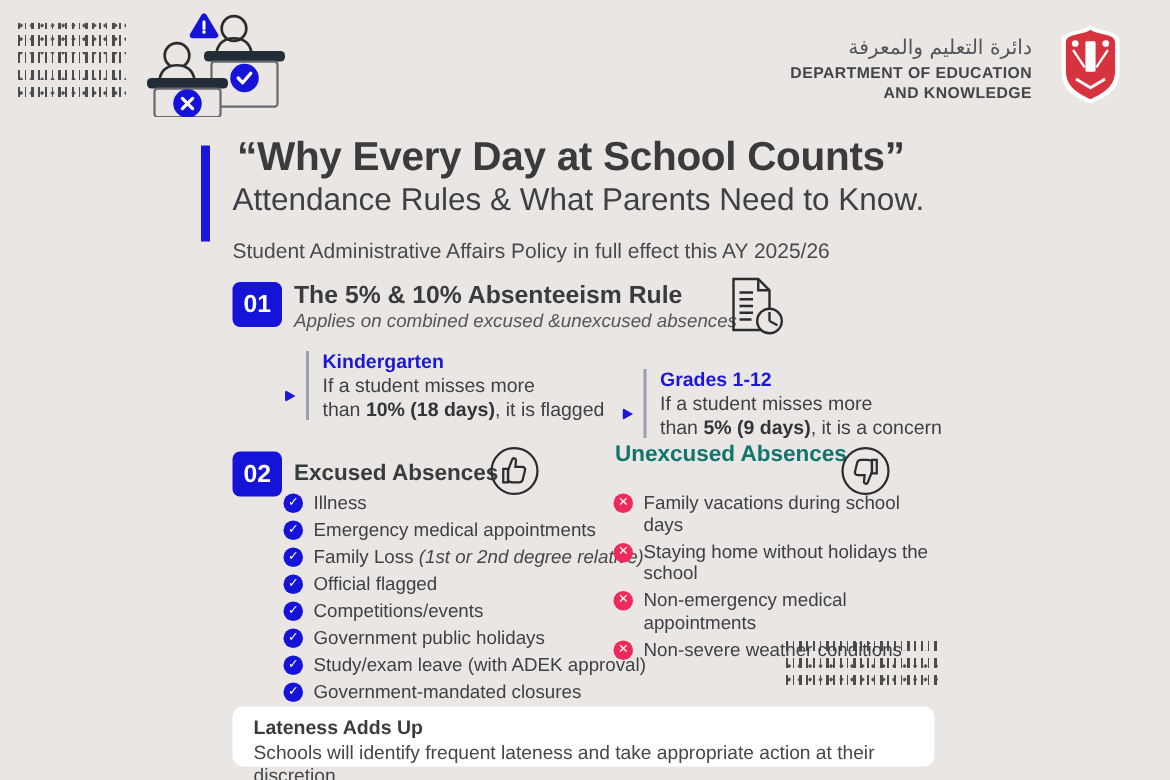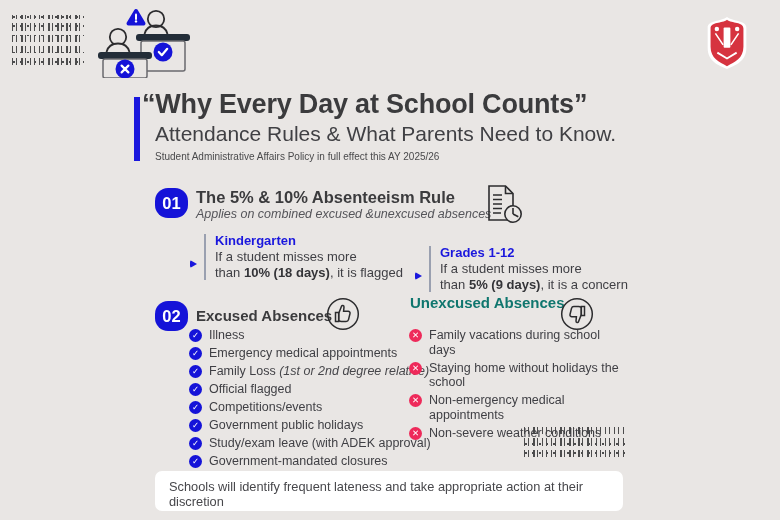--- a/index.html
+++ b/index.html
@@ -18,27 +18,27 @@
     opacity:.92;
   }
 
   
   .org-text { left:430px; top:24px; width:258px; text-align:right; color:#4a4a4c; }
   .org-ar { font-size:13.5px; font-family:"DejaVu Sans", sans-serif; color:#55555a; }
   .org-en { font-size:10.5px; font-weight:bold; letter-spacing:.3px; line-height:12.5px; margin-top:3px; color:#454549; }
 
   
   .title-bar { left:134px; top:97px; width:6px; height:64px; background:#1a17dd; }
-  .main-title { left:142px; top:88px; font-size:27px; line-height:33px; font-weight:700; color:#3b3b3d; letter-spacing:-.2px; }
+  .main-title { left:158px; top:88px; font-size:27px; line-height:33px; font-weight:700; color:#3b3b3d; letter-spacing:-.2px; }
   .subtitle  { left:155px; top:122px; font-size:21px; font-weight:400; color:#404044; }
-  .policy    { left:155px; top:151px; font-size:10px; color:#4a4a4c; }
+  .policy    { left:155px; top:159px; font-size:14px; color:#4a4a4c; }
 
   
   .num-badge { width:33px; height:30px; background:#1513d8; color:#fff; font-size:16.5px; font-weight:700;
-               display:flex; align-items:center; justify-content:center; border-radius:13px; }
+               display:flex; align-items:center; justify-content:center; border-radius:5px; }
   .badge-01 { left:155px; top:188px; }
   .badge-02 { left:155px; top:301px; }
 
   .sec1-heading { left:196px; top:188px; font-size:16.5px; font-weight:700; color:#3b3b3d; }
   .sec1-sub     { left:196px; top:207px; font-size:12.5px; font-style:italic; color:#55555a; }
 
   
   .rule-col { top:233px; display:flex; align-items:center; }
   .col-kg { left:190px; }
   .col-g12 { left:415px;margin-top:12px; }
@@ -104,20 +104,27 @@
       <path d="M14.5 46 c1.5-5.5 5.5-8.5 11.5-8.5 c6 0 10 3 11.5 8.5" fill="#e9e6e4" stroke="#2c2c2e" stroke-width="1.8"></path>
       <rect x="6" y="46" width="54" height="7" rx="3" fill="#232d38"></rect>
       <rect x="11" y="53" width="44" height="19" rx="2" fill="#e9e6e4" stroke="#6a6a6e" stroke-width="1.5"></rect>
       <g>
         <circle cx="33" cy="63" r="9.5" fill="#1513d8"></circle>
         <path d="M29.6 59.6 l6.8 6.8 M36.4 59.6 l-6.8 6.8" stroke="#fff" stroke-width="2.2" stroke-linecap="round"></path>
       </g>
     </svg>
   </div>
 
+  <div class="abs org-text">
+    <div class="org-ar">دائرة التعليم والمعرفة</div>
+    <div class="org-en">
+      <div>DEPARTMENT OF EDUCATION</div>
+      <div>AND KNOWLEDGE</div>
+    </div>
+  </div>
 
   <div class="abs" style="left:696px; top:14px;">
     <svg width="62" height="58" viewBox="0 0 56 60">
       <path d="M28 3 C34 8 48 6 48 14 V35 C48 49 37 53 28 57 C19 53 8 49 8 35 V14 C8 6 22 8 28 3 Z" fill="#ffffff"></path>
       <path d="M28 6 C33 10 45 8 45 15 V34 C45 46 36 50 28 54 C20 50 11 46 11 34 V15 C11 8 23 10 28 6 Z" fill="#d6333f"></path>
       <rect x="24.5" y="14" width="7" height="21" rx="1" fill="#ffffff"></rect>
       <path d="M16 20 l8 12 M40 20 l-8 12" stroke="#ffffff" stroke-width="1.6"></path>
       <path d="M18 40 l10 6 l10 -6" stroke="#ffffff" stroke-width="2" fill="none"></path>
       <circle cx="17.5" cy="15.5" r="2.3" fill="#ffffff"></circle>
       <circle cx="38.5" cy="15.5" r="2.3" fill="#ffffff"></circle>
@@ -238,16 +245,17 @@
       </div>
     <div class="li">
         <span class="bul bul-pink">✕</span>
         <span class="li-text">Non-severe weather conditions</span>
       </div>
   </div>
 
   <div class="abs callig" style="left:524px; top:424px; width:102px; height:33px;"></div>
 
   <div class="abs card">
+    <div class="card-title">Lateness Adds Up</div>
     <div class="card-body">Schools will identify frequent lateness and take appropriate action at their discretion</div>
   </div>
 
 </div>
 
 </body></html>

